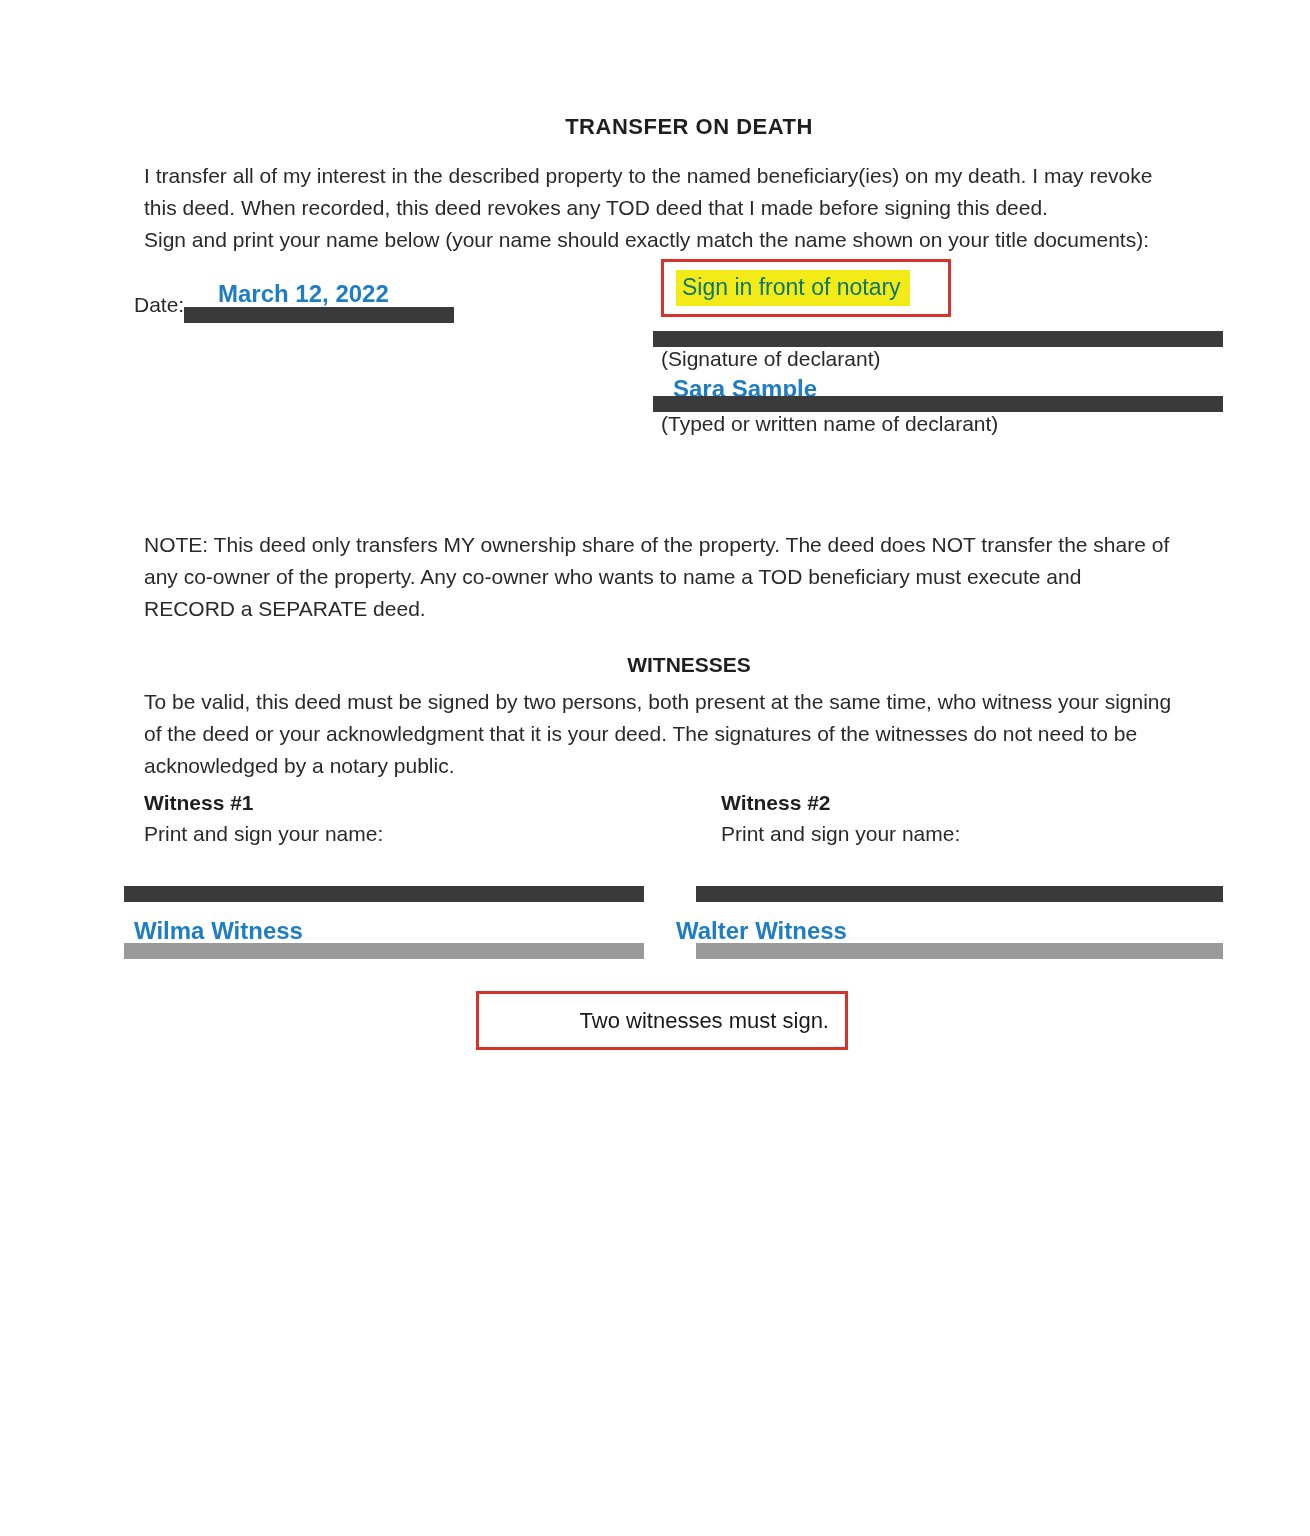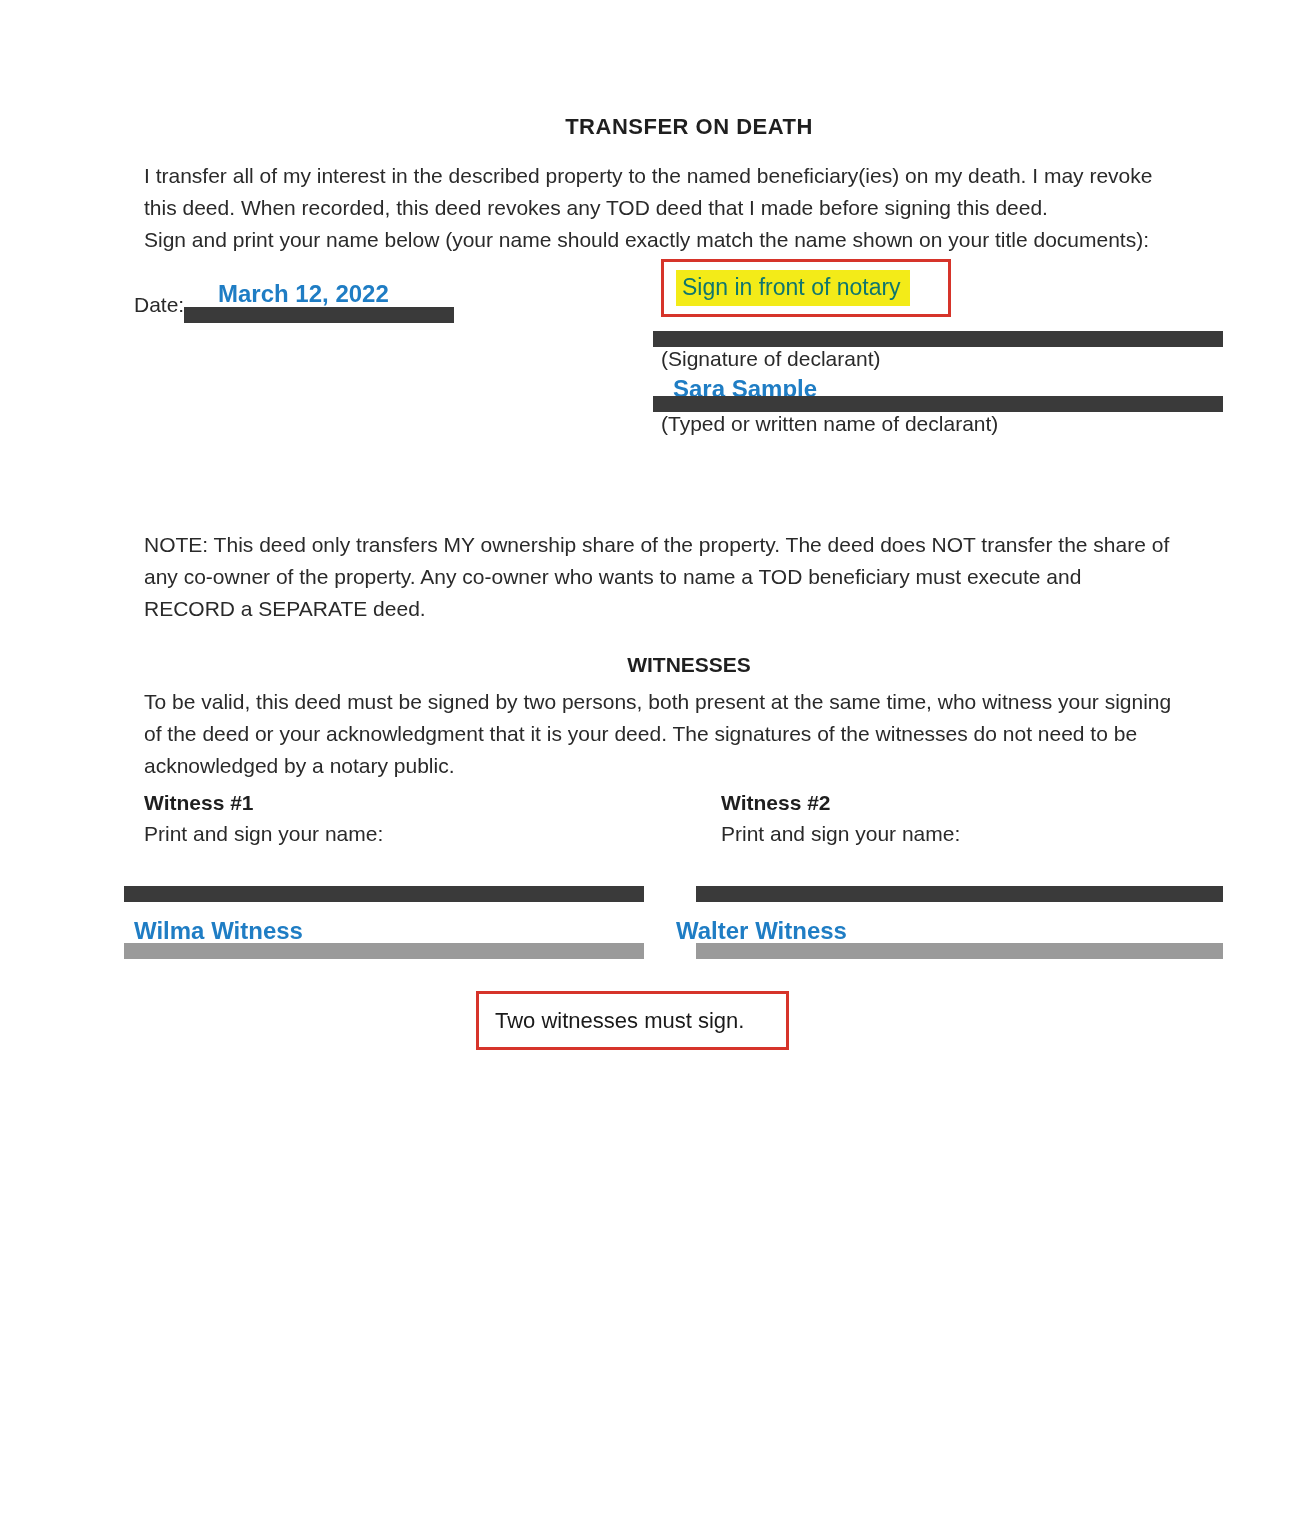--- a/index.html
+++ b/index.html
@@ -86,23 +86,23 @@
   .w2-sig-line { top: 870px; left: 680px; width: 527px; }
   .wit-name {
     font-size: 24px; font-weight: bold; color: var(--blue);
   }
   .w1-name { top: 893px; left: 110px; }
   .w2-name { top: 893px; left: 652px; text-align: center; }
   .w1-name-line { top: 927px; left: 108px; width: 520px; }
   .w2-name-line { top: 927px; left: 680px; width: 527px; }
   .witness-note-box {
     top: 975px; left: 460px;
-    width: 313px; height: 59px;
+    width: 372px; height: 59px;
     border: 3px solid var(--annotation-red);
-    display: flex; align-items: center; justify-content: flex-start;
+    display: flex; align-items: center; justify-content: flex-end;
   }
   .witness-note-text {
     font-size: 22px;
     color: #1a1a1a;
   }
 </style>
 </head>
 <body>
 
 <div class="page">

